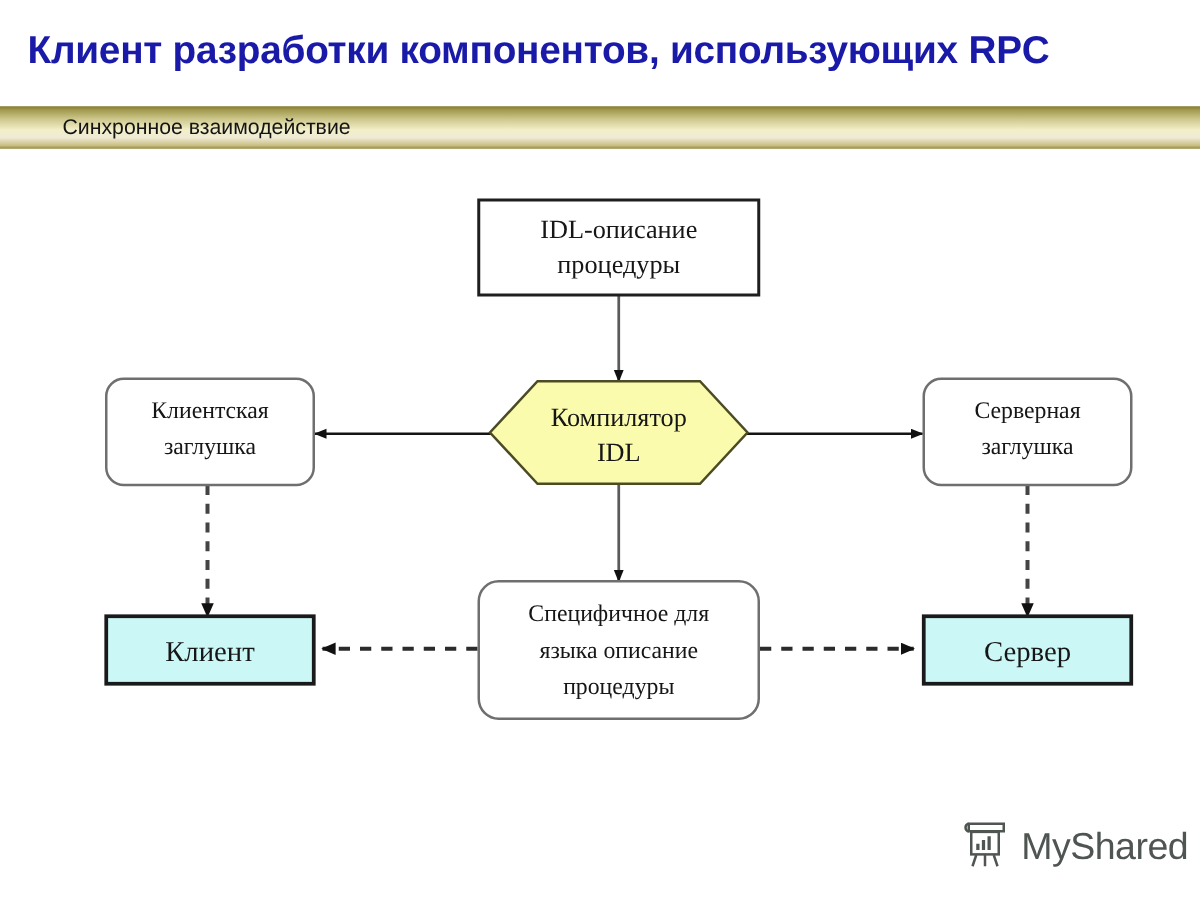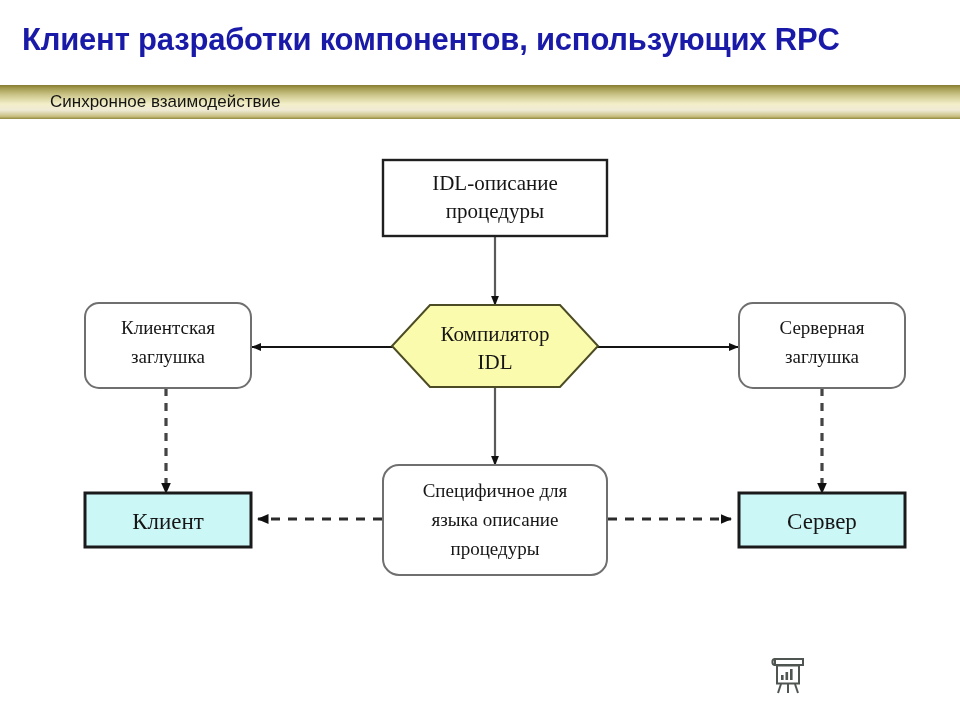--- a/index.html
+++ b/index.html
@@ -192,13 +192,14 @@
 
       <rect x="11" y="19" width="2.6" height="5" fill="#4f5551"></rect>
       <rect x="15.5" y="16" width="2.6" height="8" fill="#4f5551"></rect>
       <rect x="20" y="13" width="2.6" height="11" fill="#4f5551"></rect>
 
       <line x1="11" y1="28" x2="8" y2="37" stroke="#4f5551" stroke-width="2"></line>
       <line x1="18" y1="28" x2="18" y2="37" stroke="#4f5551" stroke-width="2"></line>
       <line x1="25" y1="28" x2="28" y2="37" stroke="#4f5551" stroke-width="2"></line>
     </svg>
   </span>
+  <span id="watermark-text">MyShared</span>
 </div>
 
 </body></html>

